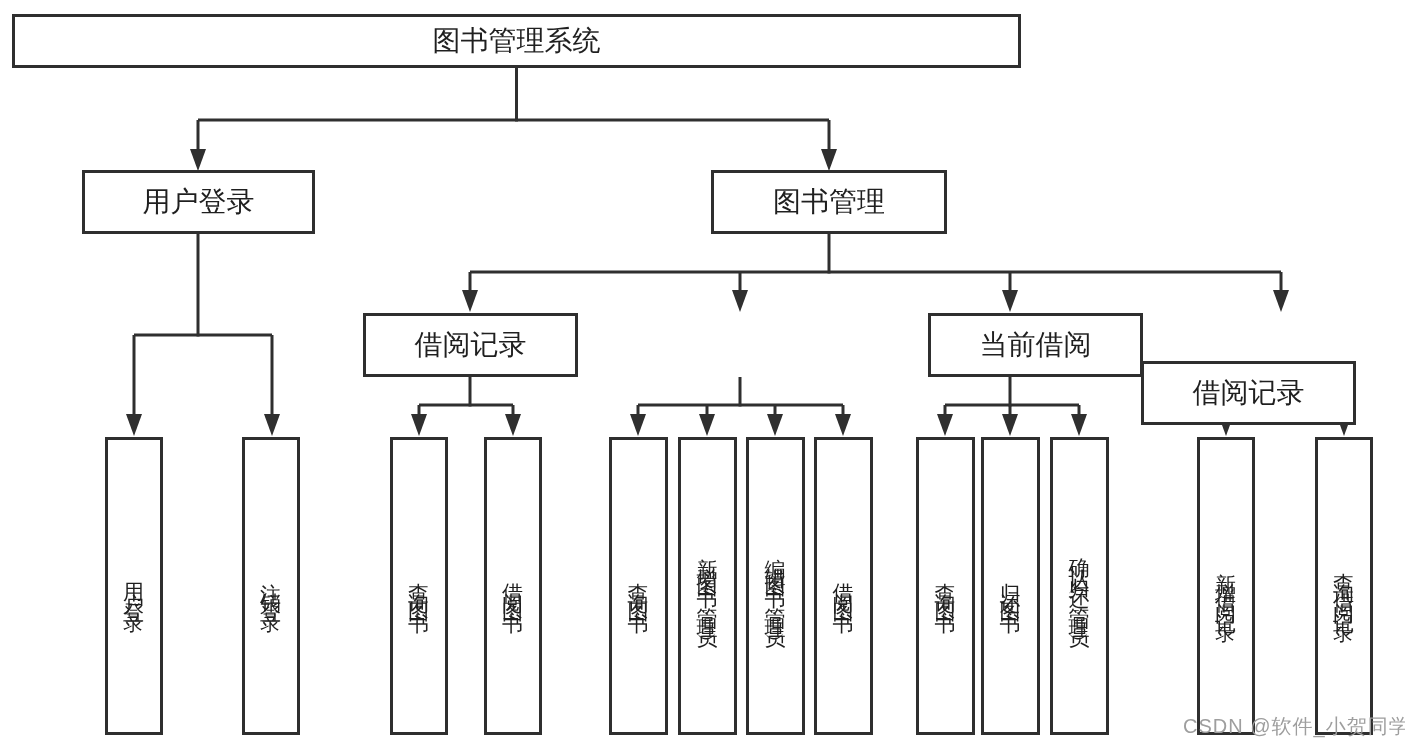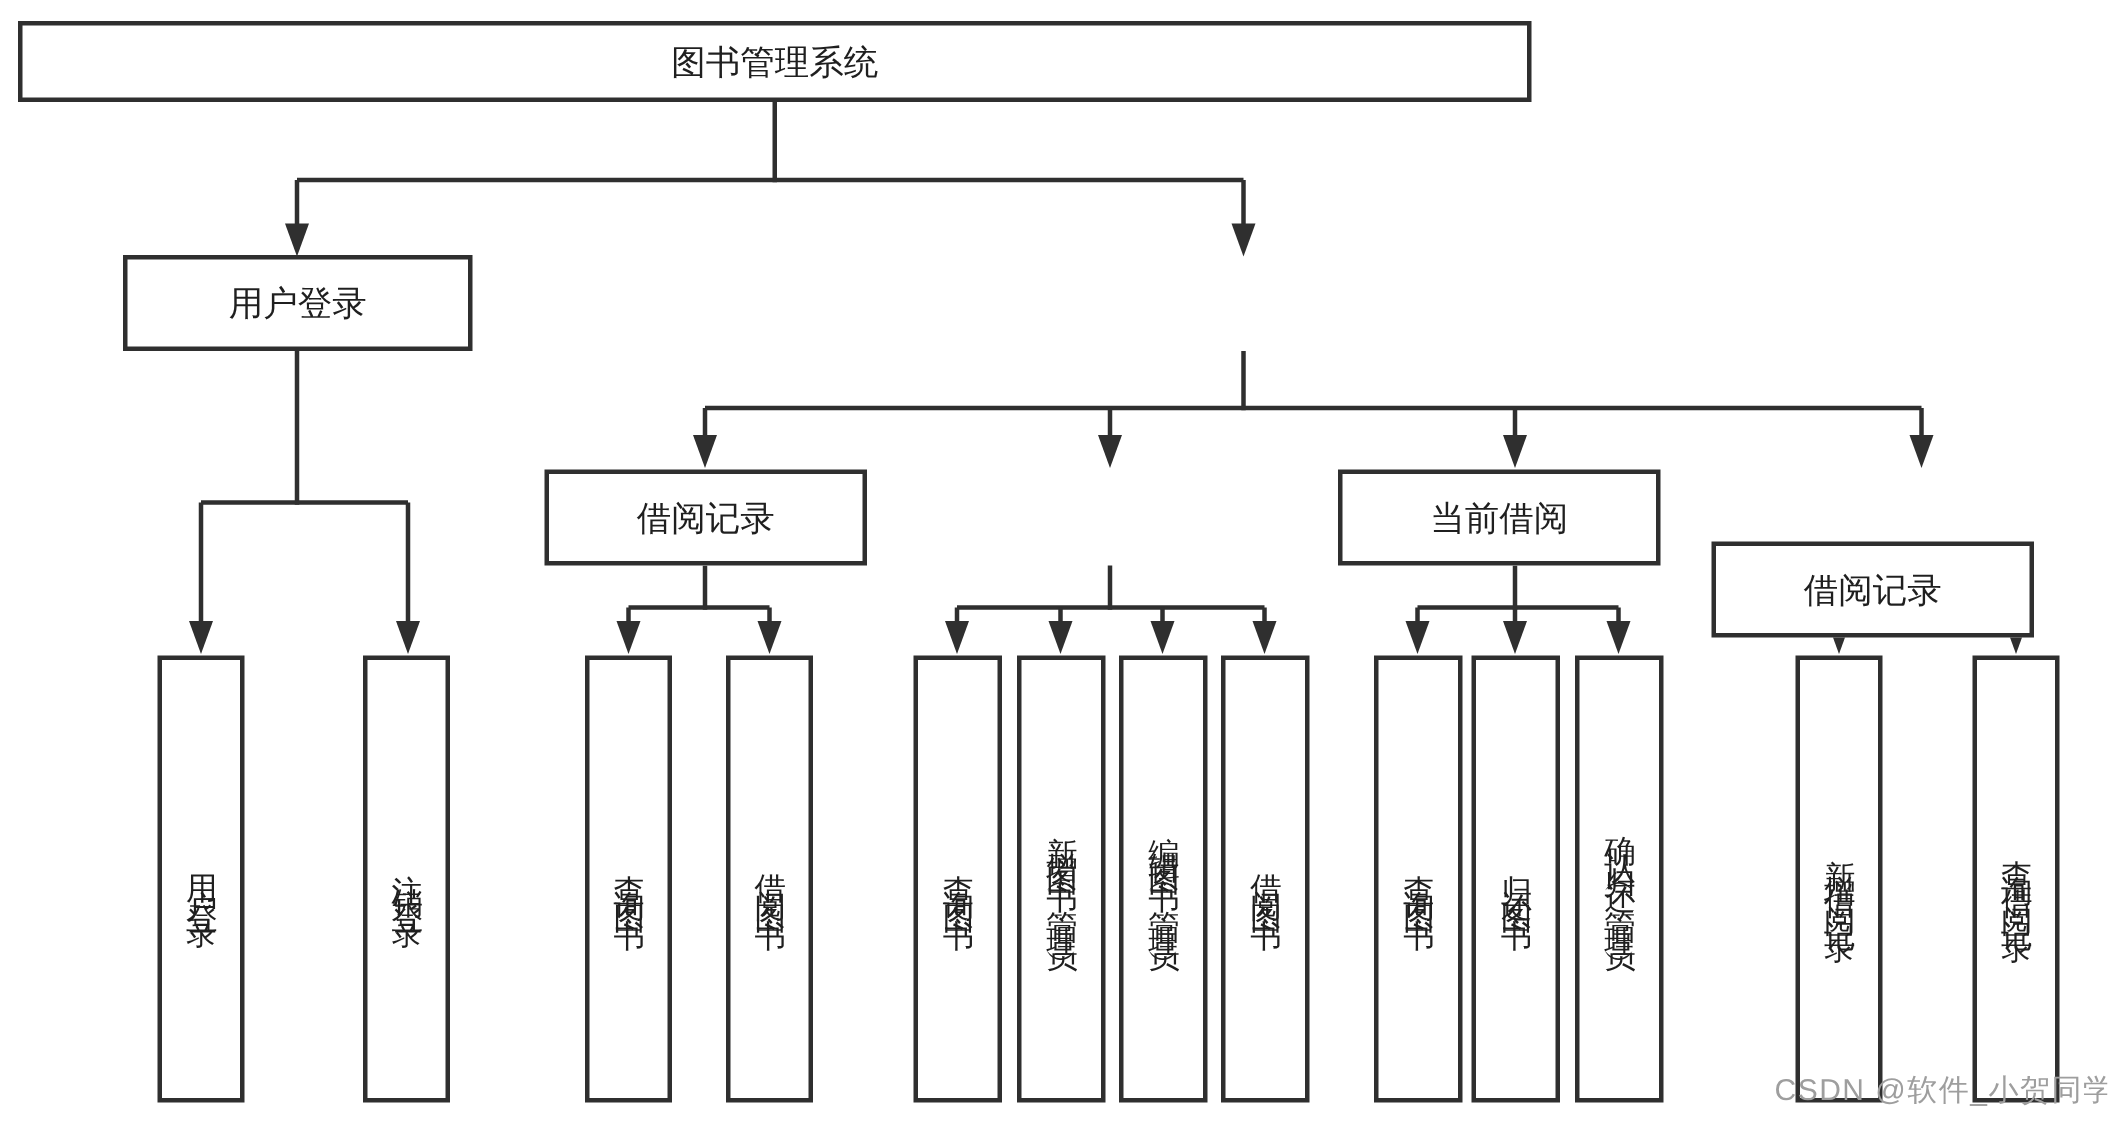--- a/index.html
+++ b/index.html
@@ -15,21 +15,21 @@
     position: absolute;
     box-sizing: border-box;
     border: 3px solid #2f2f2f;
     background: #ffffff;
     display: flex;
     align-items: center;
     justify-content: center;
     color: #1f1f1f;
     z-index: 2;
   }
-  .node.h-label { font-size: 23px; }
+  .node.h-label { font-size: 28px; }
   .leaf span.vtext {
     writing-mode: vertical-rl;
     text-orientation: mixed;
     letter-spacing: 10px;
     font-size: 21px;
     line-height: 1;
     color: #1f1f1f;
     white-space: nowrap;
   }
   #connectors {
@@ -133,25 +133,28 @@
     </g>
   </svg>
 
   <div class="node h-label" style="left:12px; top:14px; width:1009px; height:54px;">
     <span>图书管理系统</span>
   </div>
 
   <div class="node h-label" style="left:82px; top:170px; width:233px; height:64px;">
     <span>用户登录</span>
   </div>
+  <div class="node h-label" style="left:711px; top:170px; width:236px; height:64px;">
+    <span>图书管理</span>
+  </div>
 
   <div class="node h-label" style="left:363px; top:313px; width:215px; height:64px;">
     <span>借阅记录</span>
   </div>
-  <div class="node h-label" style="left:892px; top:313px; width:215px; height:64px;">
+  <div class="node h-label" style="left:928px; top:313px; width:215px; height:64px;">
     <span>当前借阅</span>
   </div>
   <div class="node h-label" style="left:1141px; top:313px; width:215px; height:64px;margin-top:48px;">
     <span>借阅记录</span>
   </div>
 
   <div class="node leaf" style="left:105px; top:437px; width:58px; height:298px;">
     <span class="vtext">用户登录</span>
   </div>
   <div class="node leaf" style="left:242px; top:437px; width:58px; height:298px;">

